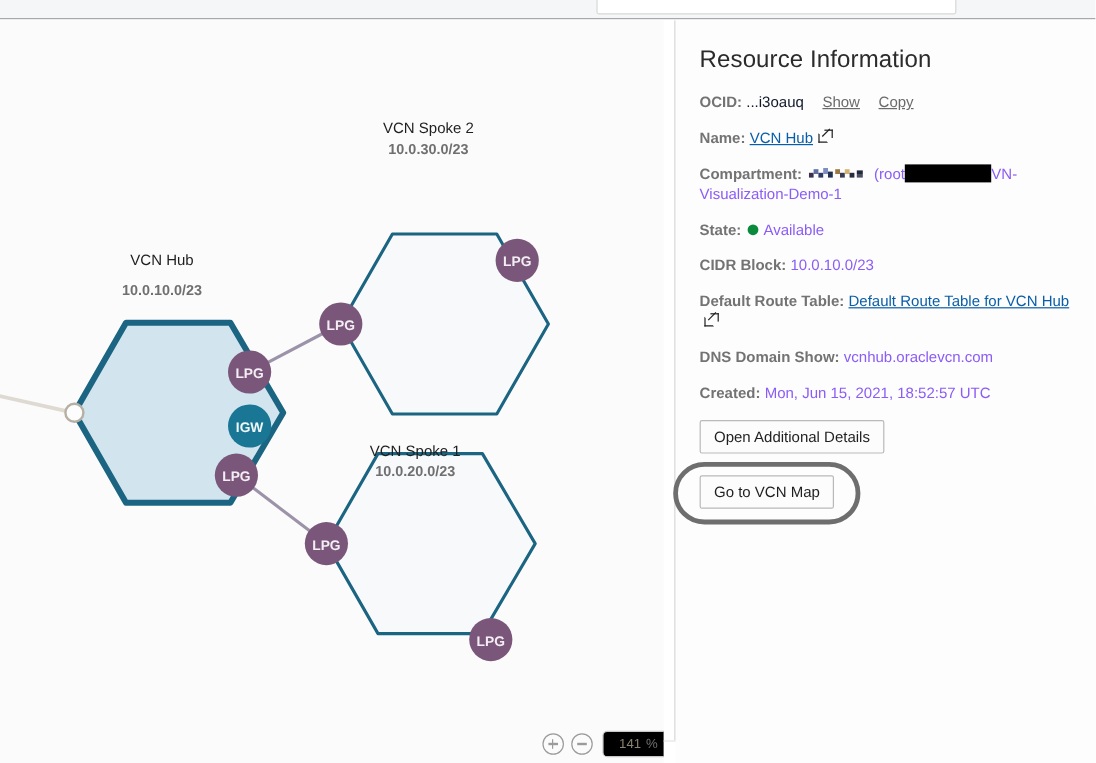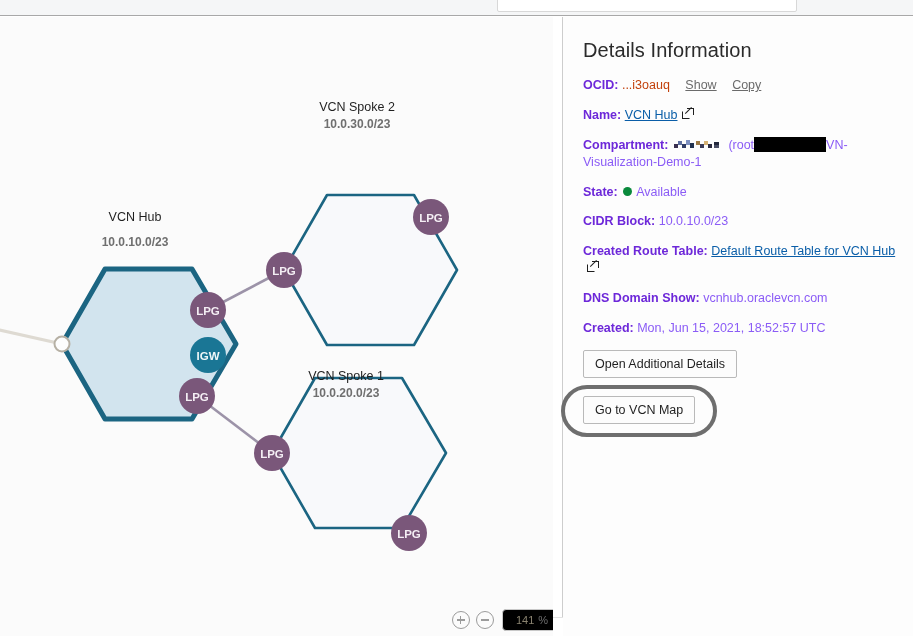--- a/index.html
+++ b/index.html
@@ -116,34 +116,34 @@
     color: #2b2b2b;
     margin: 0 0 15px 0;
     letter-spacing: 0.1px;
   }
   .row {
     font-size: 12.5px;
     color: #1f1f1f;
     line-height: 1.35;
     margin-bottom: 13px;
   }
-  .row .lbl { font-weight: bold; color: #6d28d9; }
+  .row .lbl { font-weight: bold; color: #737373; }
   .row .val { color: #8b5cf6; }
   .link {
     color: #0a5ea8;
     text-decoration: underline;
     cursor: pointer;
   }
   .muted-link {
     color: #6b6b6b;
     text-decoration: underline;
     cursor: pointer;
     margin-left: 12px;
   }
-  .ocid-val { color: #c2410c; text-align: right; }
+  .ocid-val { color: #0f172a; text-align: right; }
 
   .ext-icon {
     display: inline-block;
     width: 11px; height: 11px;
     position: relative;
     margin-left: 4px;
     vertical-align: -1px;
     cursor: pointer;
   }
   .ext-icon::before {
@@ -301,21 +301,21 @@
       <span class="pct">%</span>
     </div>
   </div>
 </div>
 
 <div id="vertical-divider"></div>
 <div id="canvas-bottom-rule"></div>
 
 <div id="info-pane">
 
-  <h1 id="panel-title">Details Information</h1>
+  <h1 id="panel-title">Resource Information</h1>
 
   
   <div class="row">
     <span class="lbl">OCID:</span>
     <span class="ocid-val">...i3oauq</span>
     <span class="muted-link">Show</span>
     <span class="muted-link">Copy</span>
   </div>
 
   
@@ -350,21 +350,21 @@
   </div>
 
   
   <div class="row">
     <span class="lbl">CIDR Block:</span>
     <span class="val">10.0.10.0/23</span>
   </div>
 
   
   <div class="row">
-    <span class="lbl">Created Route Table:</span>
+    <span class="lbl">Default Route Table:</span>
     <span class="link">Default Route Table for VCN Hub</span><span class="ext-icon"><span class="ext-arrow"></span></span>
   </div>
 
   
   <div class="row">
     <span class="lbl">DNS Domain Show:</span>
     <span class="val">vcnhub.oraclevcn.com</span>
   </div>
 
   

